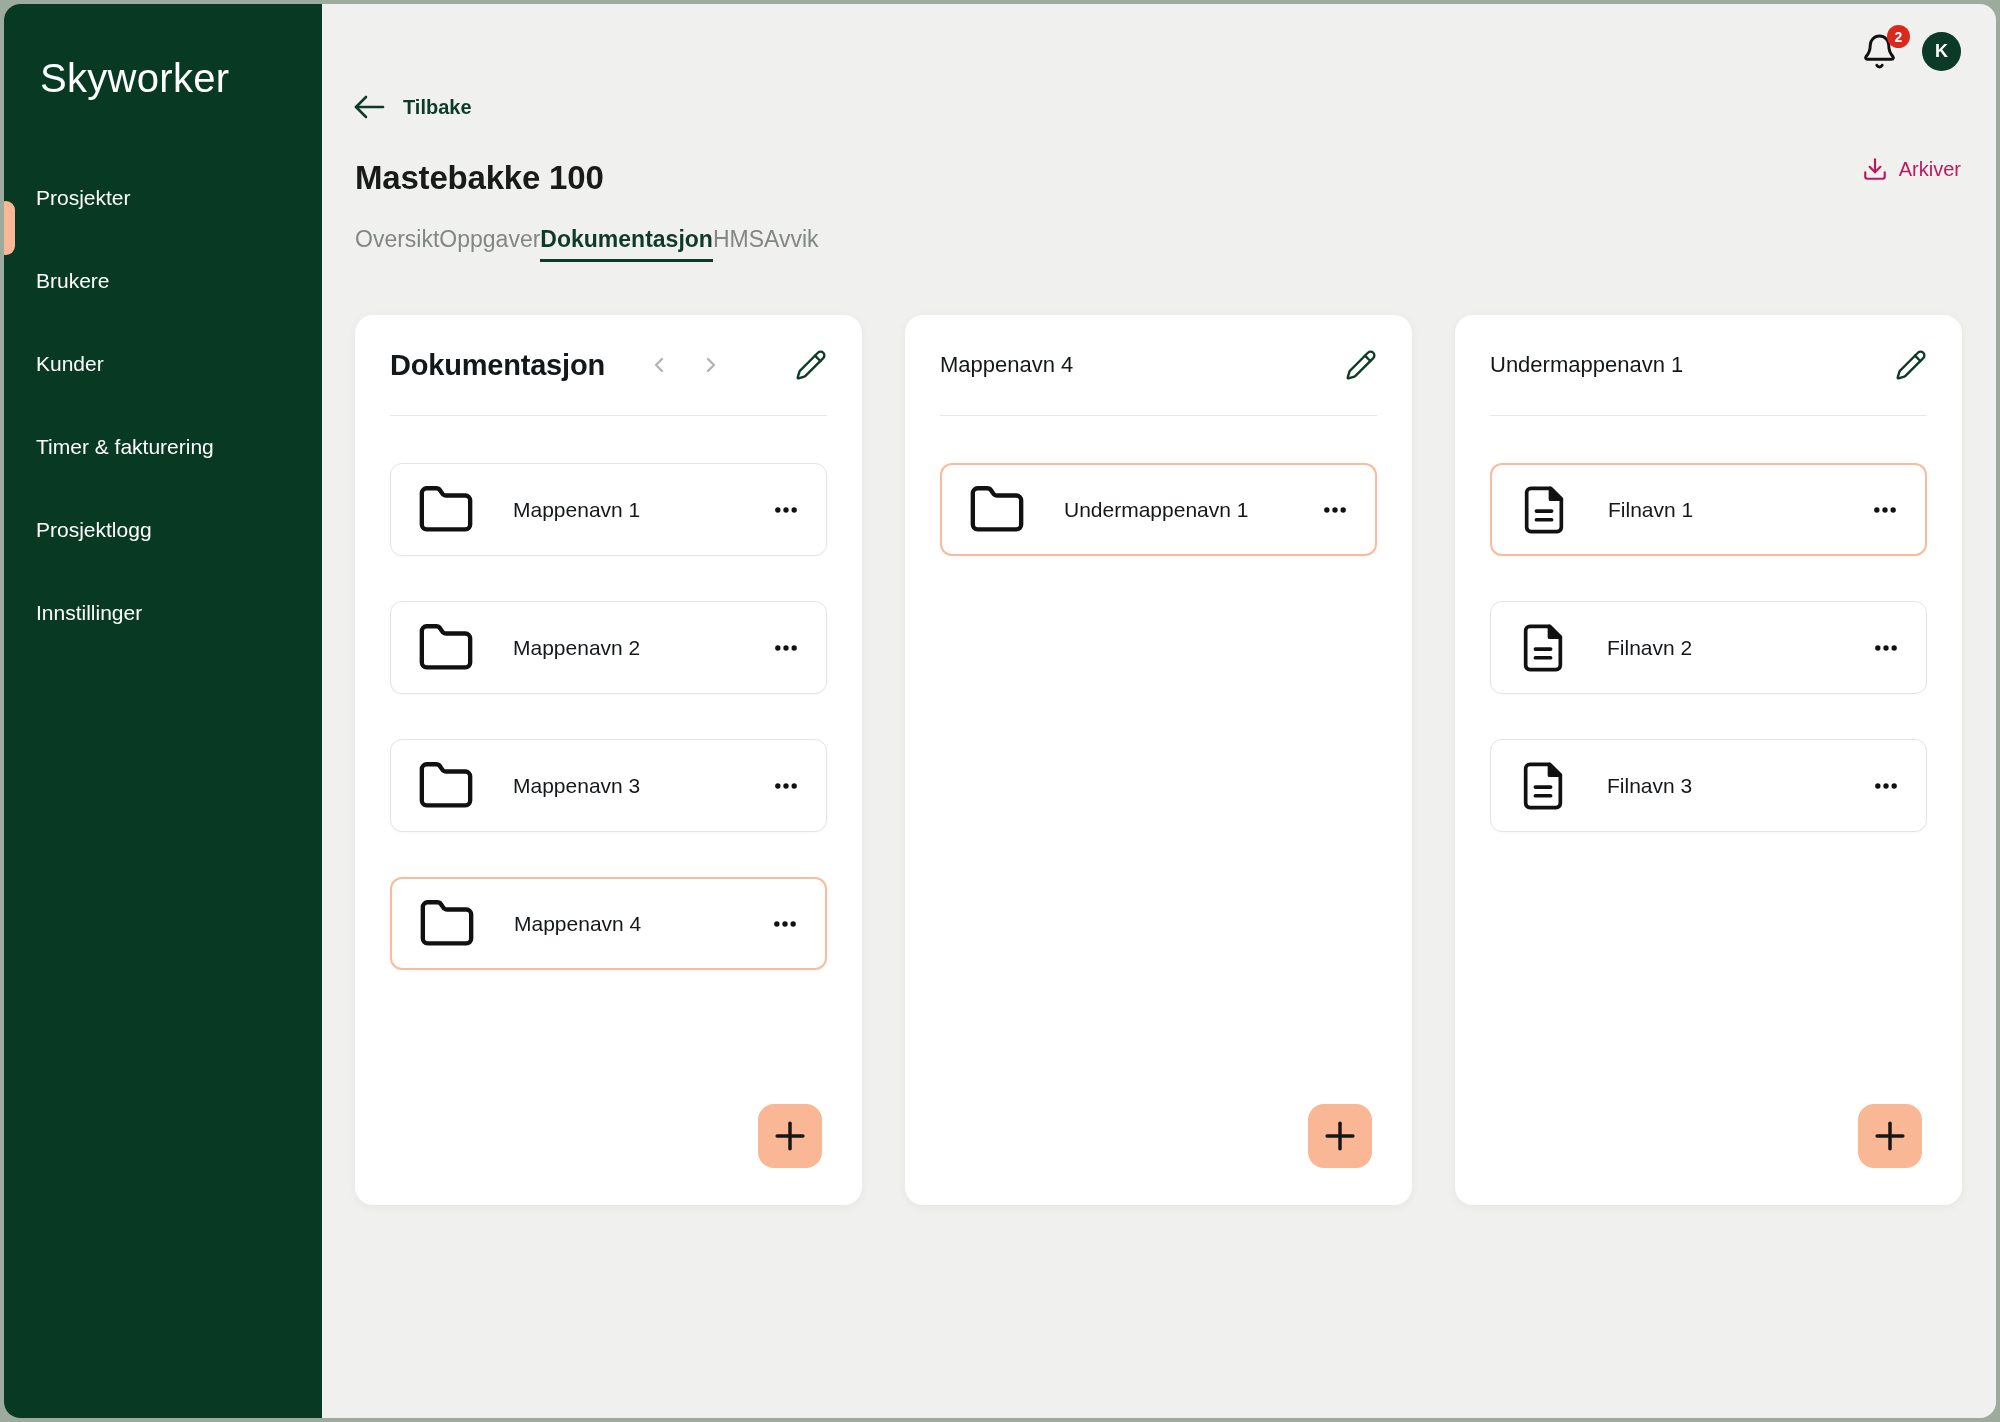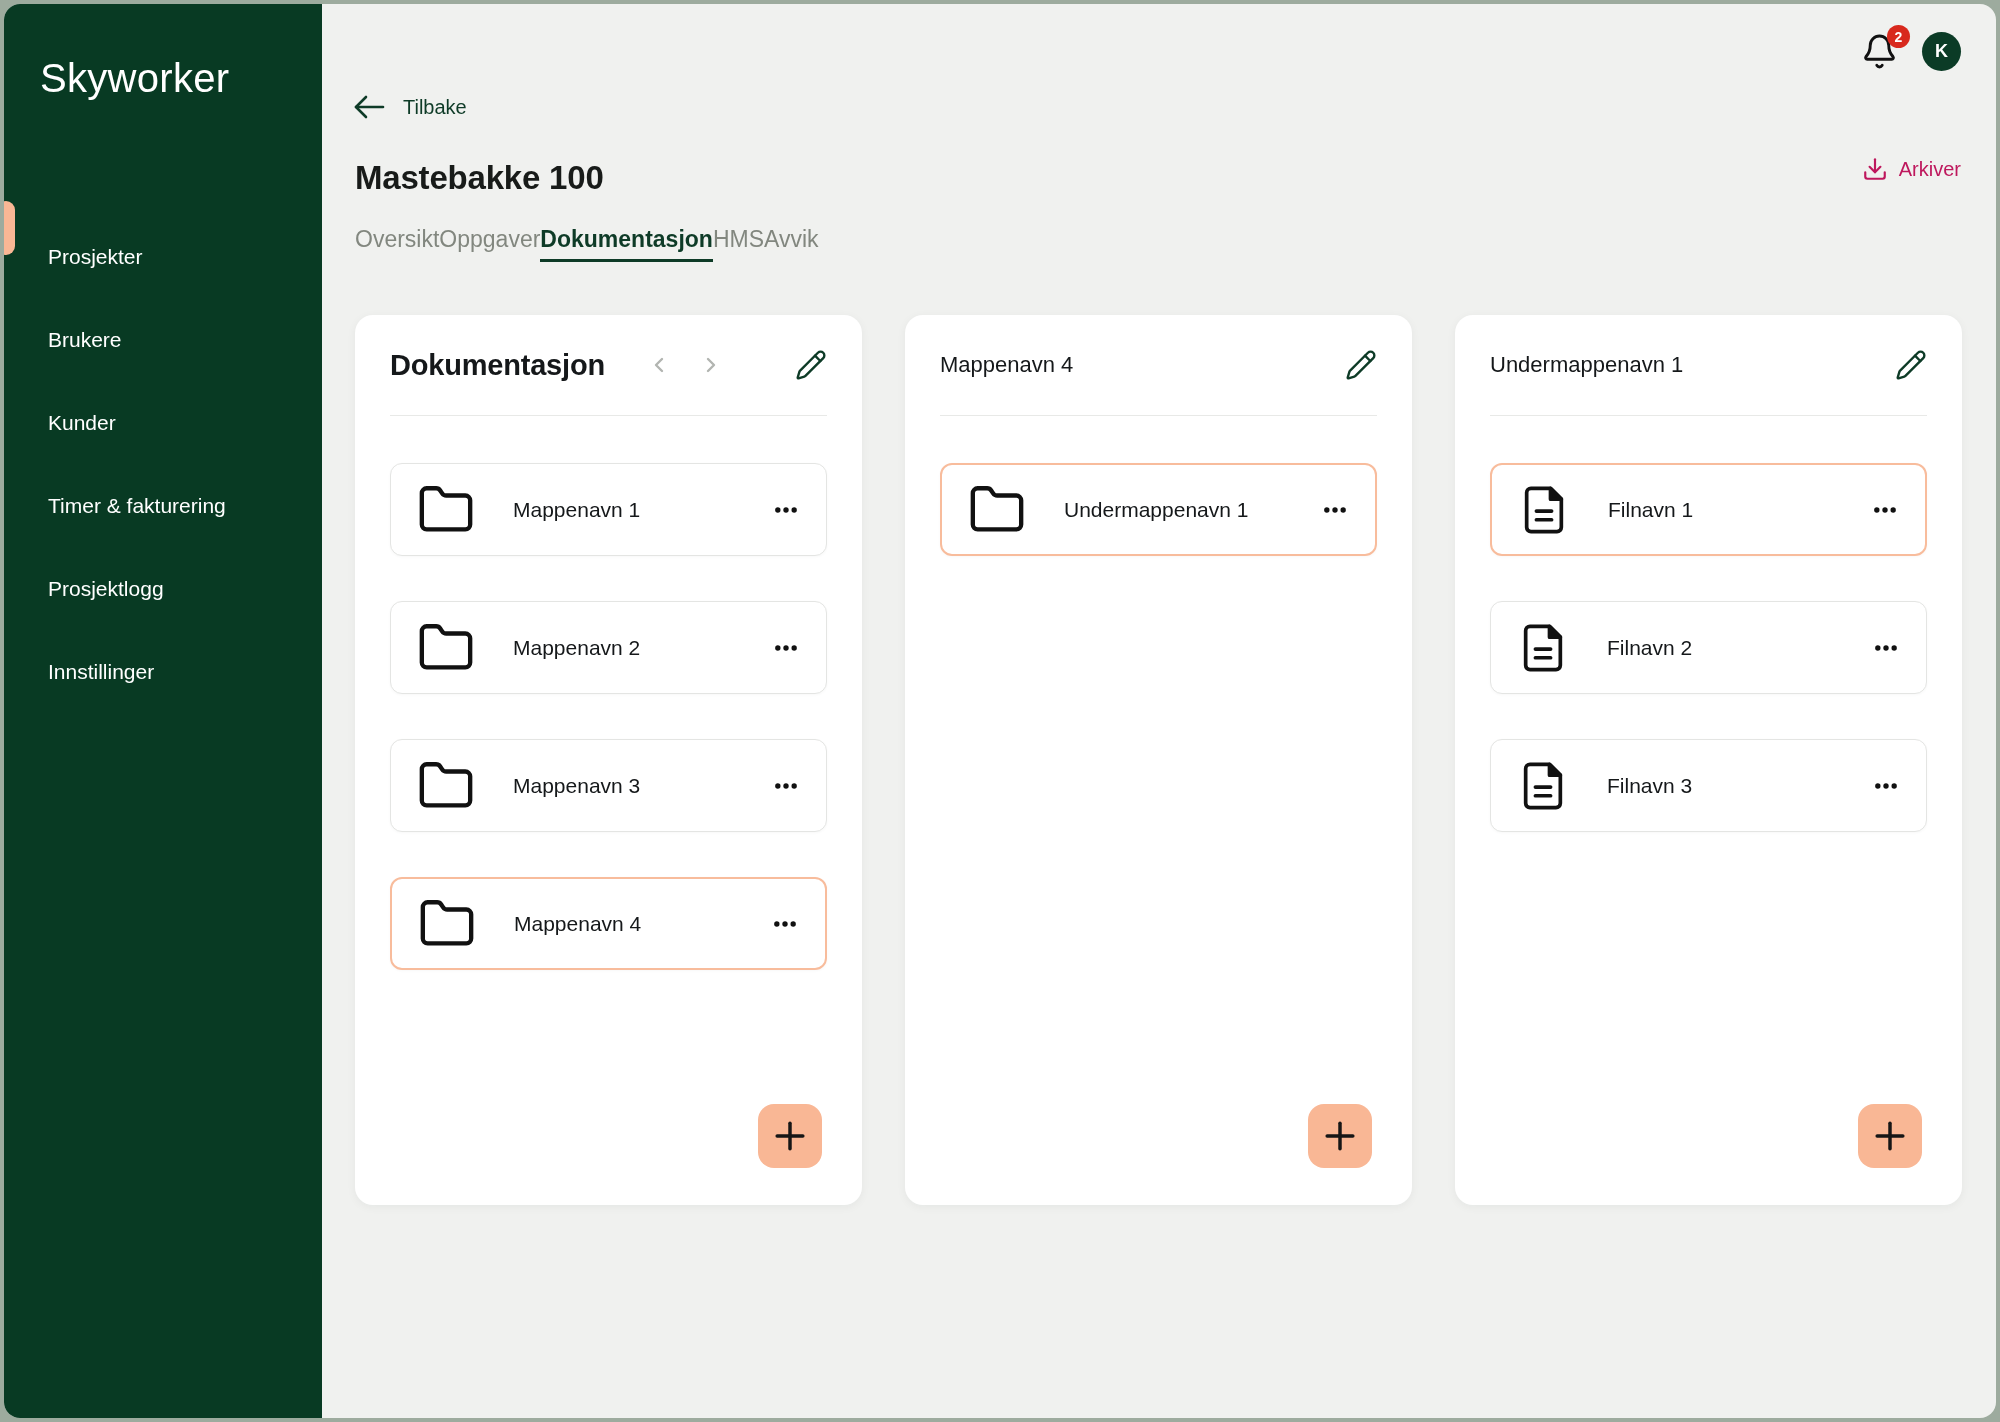--- a/index.html
+++ b/index.html
@@ -20,22 +20,22 @@
   .sidebar {
     width:318px; flex-shrink:0; position:relative;
     background:#083a23; color:#ffffff;
   }
   .logo {
     position:absolute; top:52px; left:36px;
     font-size:40px; font-weight:500; letter-spacing:.3px;
   }
   .nav { position:absolute; top:182px; left:0; right:0; }
   .nav-item {
-    height:83px; display:flex; align-items:flex-end;
-    padding-left:44px; font-size:21px; cursor:pointer; position:relative;
+    height:83px; display:flex; align-items:flex-start;
+    padding-left:32px; font-size:21px; cursor:pointer; position:relative;
   }
   .active-pill {
     display:none;
     position:absolute; left:-7px; top:50%; transform:translateY(-50%);
     width:18px; height:54px; border-radius:9px; background:#f9b795;
   }
   .nav-item.active .active-pill { display:block; }
 
   
   .main { flex:1; position:relative; }
@@ -54,21 +54,21 @@
   }
   .avatar {
     width:39px; height:39px; border-radius:50%;
     background:#0b3b26; color:#fff; font-size:18px; font-weight:600;
     display:flex; align-items:center; justify-content:center; cursor:pointer;
   }
 
   .back-row {
     position:absolute; top:90px; left:30px;
     display:flex; align-items:center; gap:17px;
-    color:#0e3b27; font-size:20px; font-weight:400; cursor:pointer;
+    color:#0e3b27; font-size:20px; font-weight:700; cursor:pointer;
     background:none; border:none;
   }
   .page-title {
     position:absolute; top:155px; left:33px;
     font-size:33px; font-weight:600; color:#181b19; letter-spacing:-.2px;
   }
   .archive-btn {
     position:absolute; top:152px; right:35px;
     display:flex; align-items:center; gap:11px;
     color:#be185d; font-size:20px; font-weight:500; cursor:pointer;

